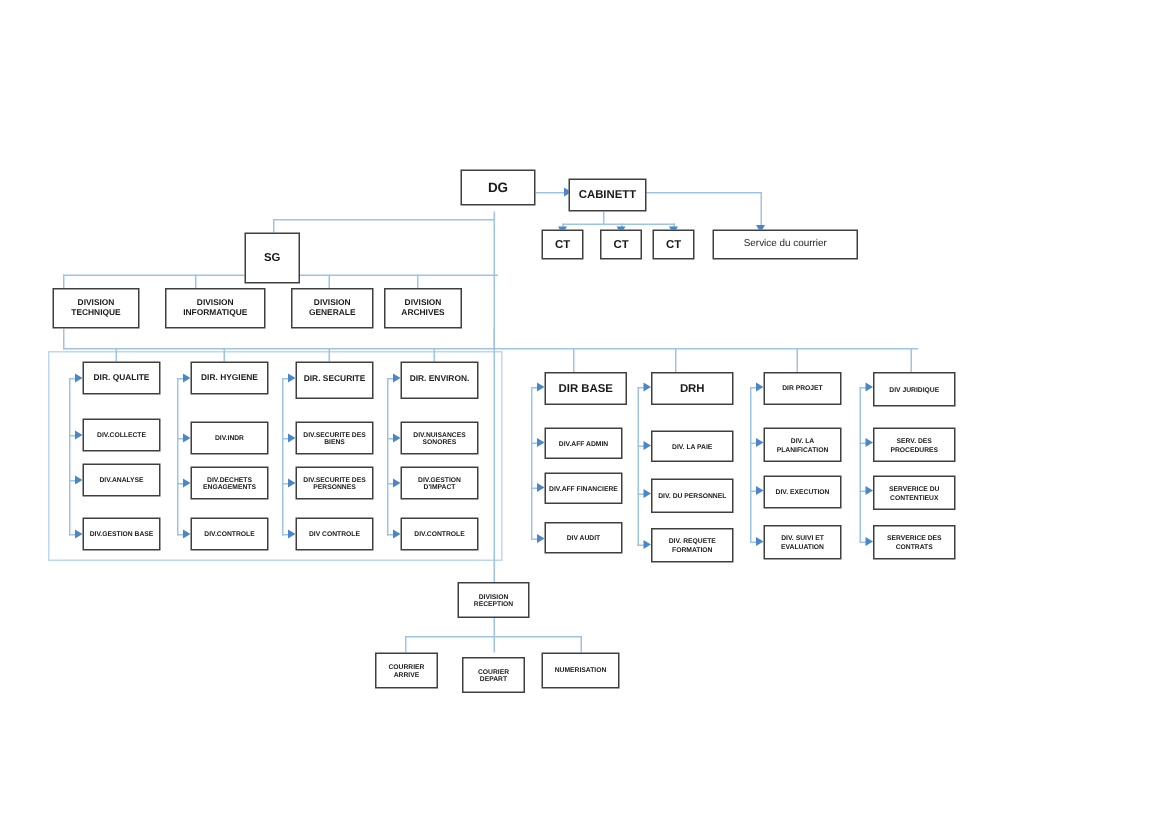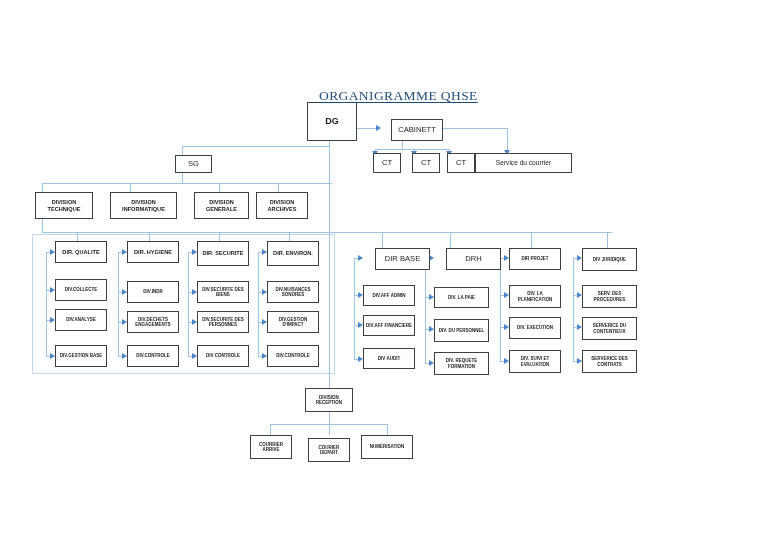--- a/index.html
+++ b/index.html
@@ -45,21 +45,21 @@
     font-family: "Liberation Serif", serif;
     font-size: 13.5px;
     letter-spacing: .4px;
     text-decoration: underline;
     text-underline-offset: 2px;
     font-weight: 400;
     z-index: 6;
     white-space: nowrap;
   }
   .f-lg  { font-size: 9px;   font-weight: 700; }
-  .f-md  { font-size: 7.6px; font-weight: 400; margin-left: 12px; }
+  .f-md  { font-size: 7.6px; font-weight: 700; }
   .f-sm  { font-size: 5.6px; font-weight: 700; }
   .f-xs  { font-size: 4.5px; font-weight: 700; }
   .f-rg  { font-size: 6.6px; font-weight: 400; }
 
   
   .ln {
     position: absolute;
     background: #9dc3e6;
     z-index: 1;
   }
@@ -88,21 +88,20 @@
     box-sizing: border-box;
     border: 1.2px solid #bdd7ee;
     z-index: 0;
   }
 </style>
 </head>
 <body>
 
 <div id="canvas">
 
-  <div class="t-title" style="left:319px; top:88px;">ORGANIGRAMME QHSE</div>
 
   <div class="ln h" style="left:357px; top:128px; width:22px;"></div>
   <div class="ar right" style="left:376px; top:125px;"></div>
 
   <div class="ln v" style="left:329px; top:141px; height:248px;"></div>
 
   <div class="ln h" style="left:182px; top:146px; width:148px;"></div>
   <div class="ln v" style="left:182px; top:146px; height:10px;"></div>
 
   <div class="ln v" style="left:402px; top:141px; height:9px;"></div>
@@ -133,21 +132,21 @@
   <div class="ln v" style="left:149px; top:232px; height:13px;"></div>
   <div class="ln v" style="left:219px; top:232px; height:13px;"></div>
   <div class="ln v" style="left:289px; top:232px; height:13px;"></div>
   <div class="ln v" style="left:382px; top:232px; height:17px;"></div>
   <div class="ln v" style="left:450px; top:232px; height:17px;"></div>
   <div class="ln v" style="left:531px; top:232px; height:17px;"></div>
   <div class="ln v" style="left:607px; top:232px; height:17px;"></div>
 
   <div class="groupbox" style="left:32px; top:234px; width:303px; height:140px;"></div>
 
-  <div class="node f-lg" style="left:307px; top:102px; width:50px; height:39px;">
+  <div class="node f-lg" style="left:307px; top:113px; width:50px; height:24px;">
     <span>DG</span>
   </div>
 
   <div class="node f-md" style="left:379px; top:119px; width:52px; height:22px;">
     <span>CABINETT</span>
   </div>
 
   <div class="node f-md" style="left:361px; top:153px; width:28px; height:20px;">
     <span>CT</span>
   </div>
@@ -155,21 +154,21 @@
     <span>CT</span>
   </div>
   <div class="node f-md" style="left:435px; top:153px; width:28px; height:20px;">
     <span>CT</span>
   </div>
 
   <div class="node f-rg" style="left:475px; top:153px; width:97px; height:20px;">
     <span>Service du courrier</span>
   </div>
 
-  <div class="node f-md" style="left:163px; top:155px; width:37px; height:18px;">
+  <div class="node f-md" style="left:163px; top:155px; width:37px; height:34px;">
     <span>SG</span>
   </div>
 
   <div class="node f-sm" style="left:35px; top:192px; width:58px; height:27px;">
     <span>DIVISION TECHNIQUE</span>
   </div>
   <div class="node f-sm" style="left:110px; top:192px; width:67px; height:27px;">
     <span>DIVISION INFORMATIQUE</span>
   </div>
   <div class="node f-sm" style="left:194px; top:192px; width:55px; height:27px;">

